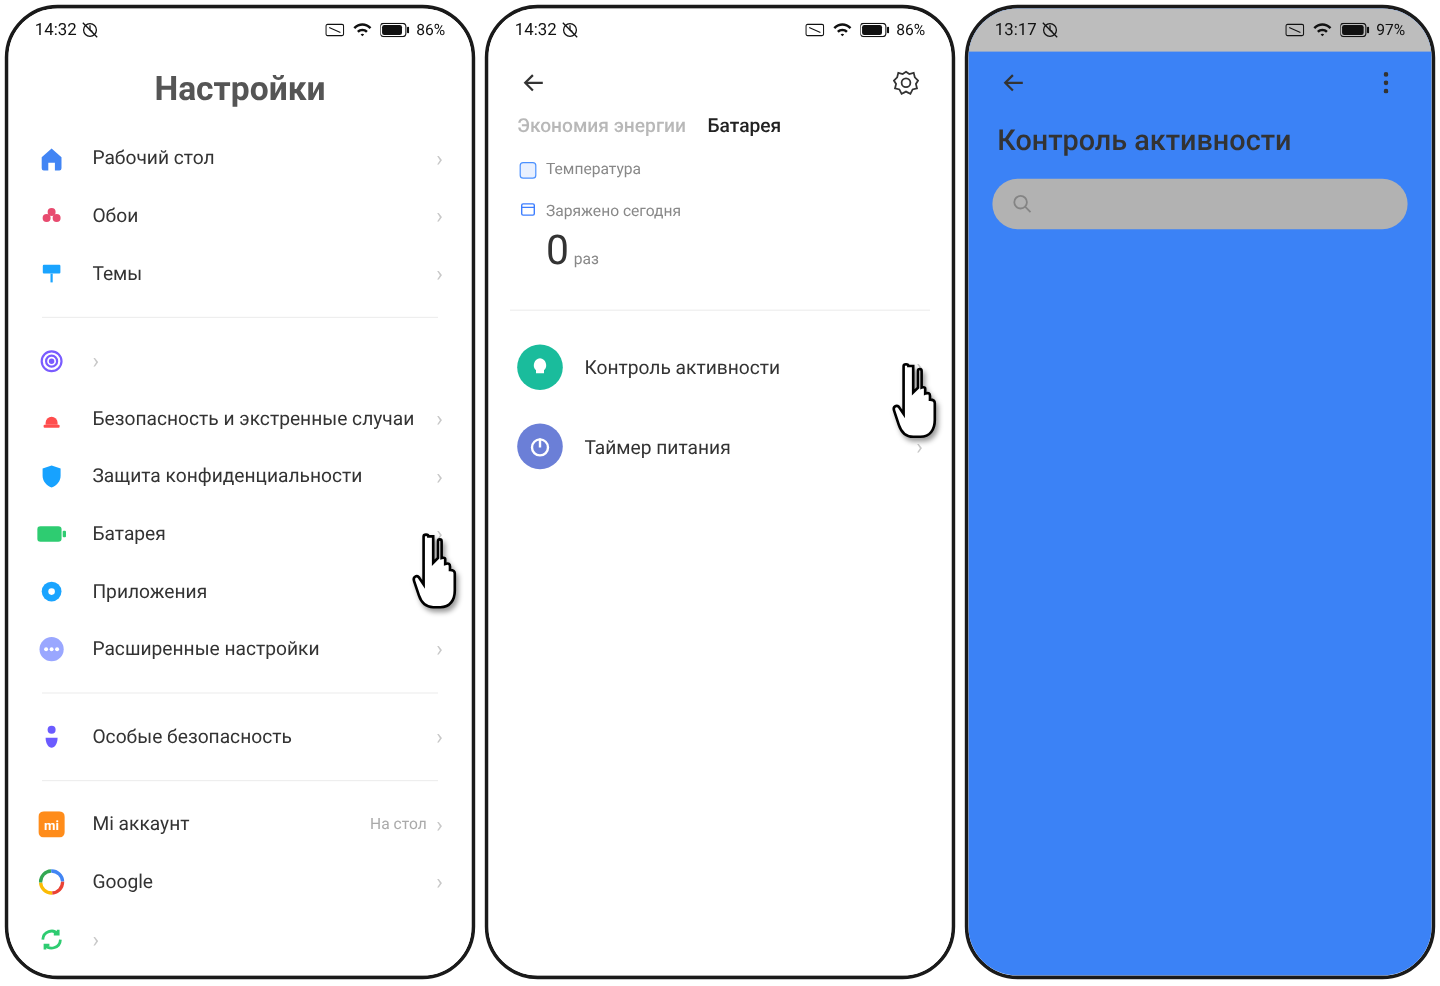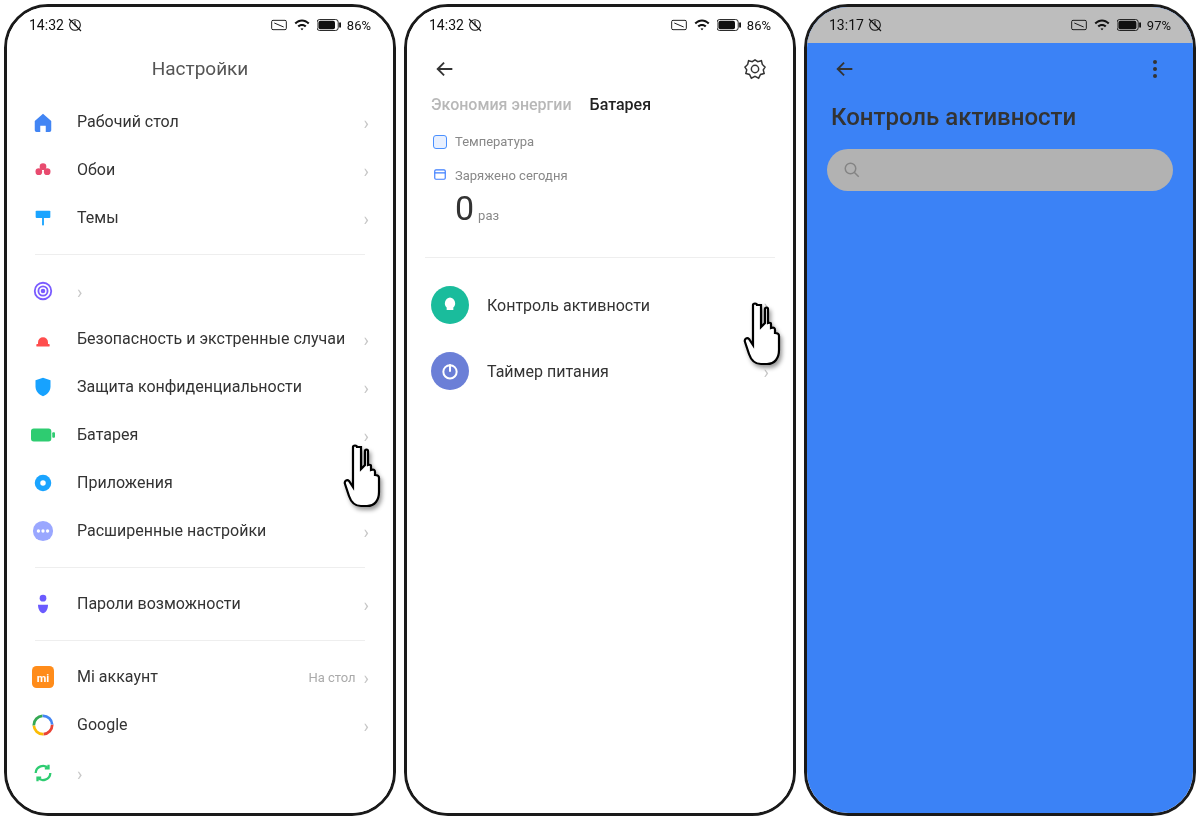--- a/index.html
+++ b/index.html
@@ -10,21 +10,21 @@
   .phone.dim .statusbar { background:#bdbdbd; }
   .screen { position:absolute; inset:0; display:flex; flex-direction:column; background:#fff; }
   
   .statusbar { height:36px; display:flex; align-items:center; justify-content:space-between; padding:0 22px; font-size:14px; color:#111; }
   .sb-left { display:flex; align-items:center; gap:3px; }
   .sb-right { display:flex; align-items:center; gap:6px;padding-left:12px; }
   .sb-right svg { display:block; }
   .bat-pct { font-size:13px; }
   .alarm-off { width:16px; height:16px; }
   
-  .page-title { text-align:center; font-size:19px; color:#555; font-weight:400; padding:14px 0 18px; }
+  .page-title { text-align:center; font-size:28px; color:#555; font-weight:700; padding:14px 0 18px; }
   .topbar { display:flex; align-items:center; justify-content:space-between; padding:10px 22px 4px; }
   .icon-btn { width:32px; height:32px; display:flex; align-items:center; justify-content:center; cursor:pointer; }
   
   .list { padding:0 10px; }
   .row { display:flex; align-items:center; padding:12px 14px; cursor:pointer; }
   .row .ic { width:24px; height:24px; flex-shrink:0; margin-right:22px; display:flex; align-items:center; justify-content:center; }
   .row .label { flex:1; font-size:16px; color:#333; line-height:1.3; }
   .row .chev { color:#c8c8c8; font-size:18px; }
   .row .sub { font-size:13px; color:#aaa; margin-right:8px; }
   .divider { height:1px; background:#eee; margin:12px 18px; }
@@ -189,21 +189,21 @@
         </div>
         <div class="divider"></div>
 
         <div class="row">
           <span class="ic">
               <svg width="20" height="22" viewBox="0 0 24 26" fill="#6b5bff">
                 <circle cx="12" cy="6" r="4"></circle>
                 <path d="M6 14c0 6 3 10 6 10s6-4 6-10z"></path>
               </svg>
             </span>
-          <span class="label">Пароли возможности</span>
+          <span class="label">Особые безопасность</span>
           <span class="chev">›</span>
         </div>
         <div class="divider"></div>
 
         <div class="row">
           <span class="ic">
               <svg width="22" height="22" viewBox="0 0 24 24">
                 <rect width="24" height="24" rx="5" fill="#ff8c1a"></rect>
                 <text x="12" y="17" text-anchor="middle" fill="#fff" font-size="12" font-weight="bold">mi</text>
               </svg>

